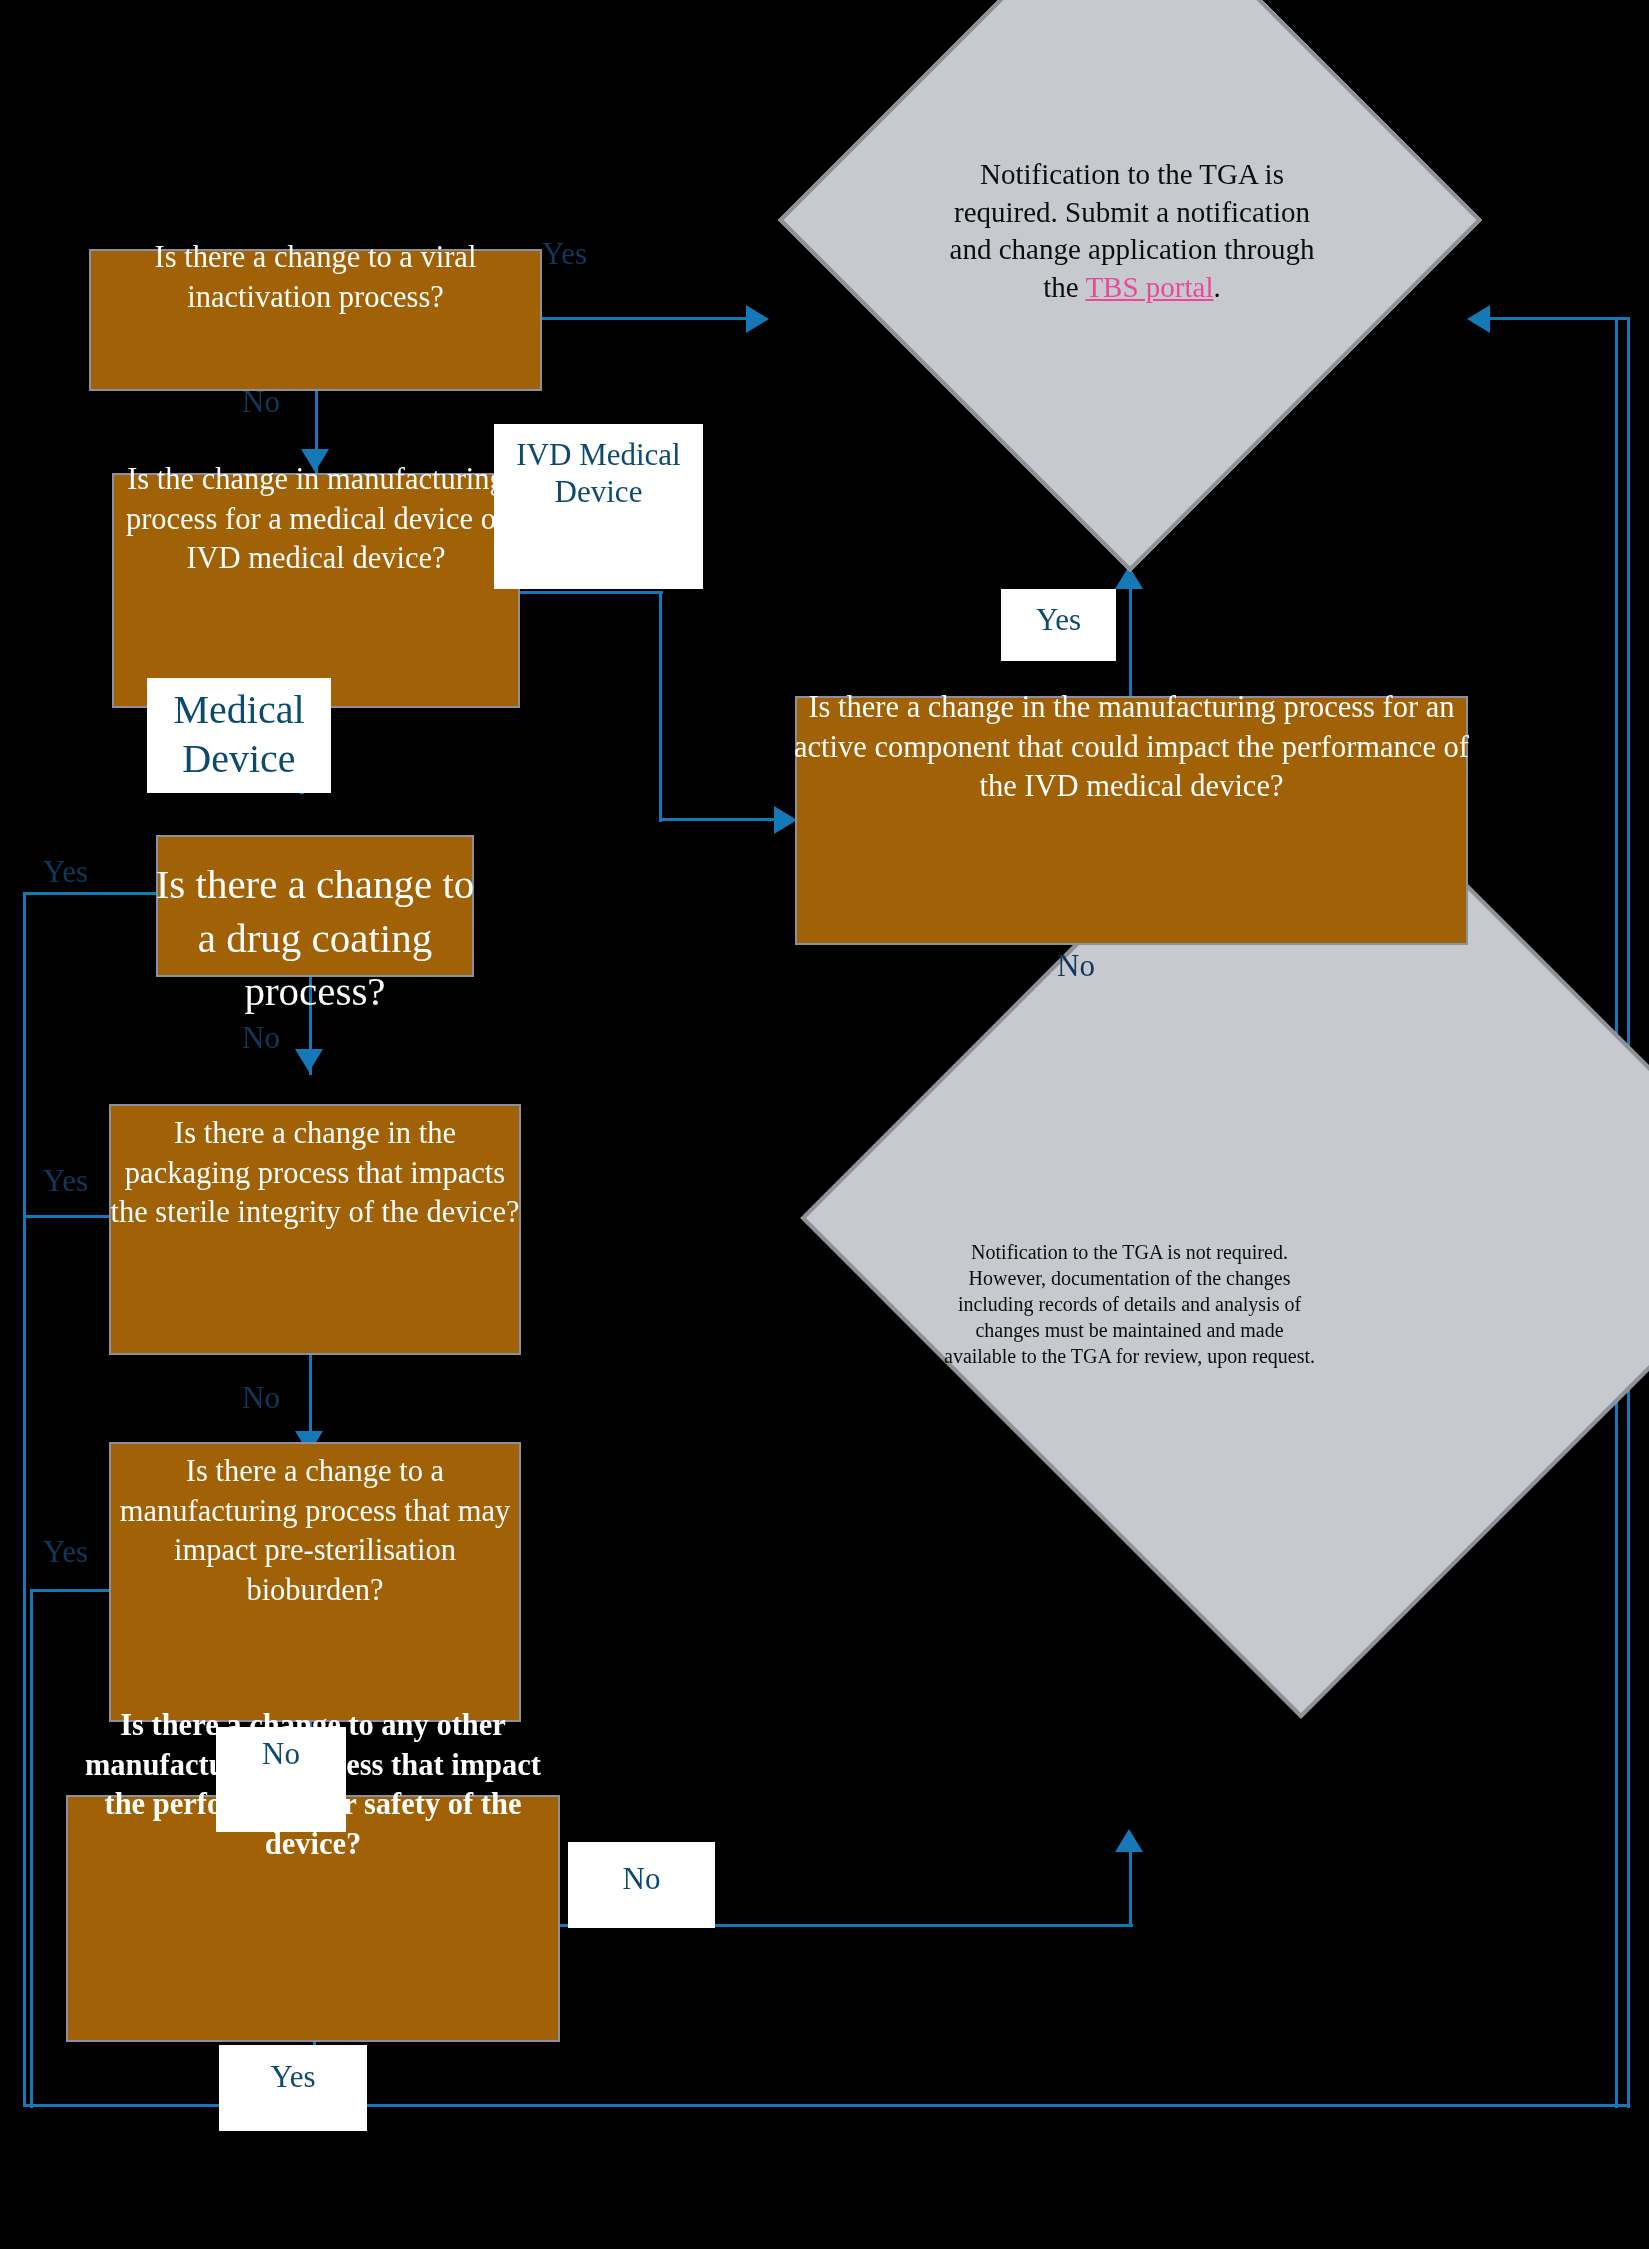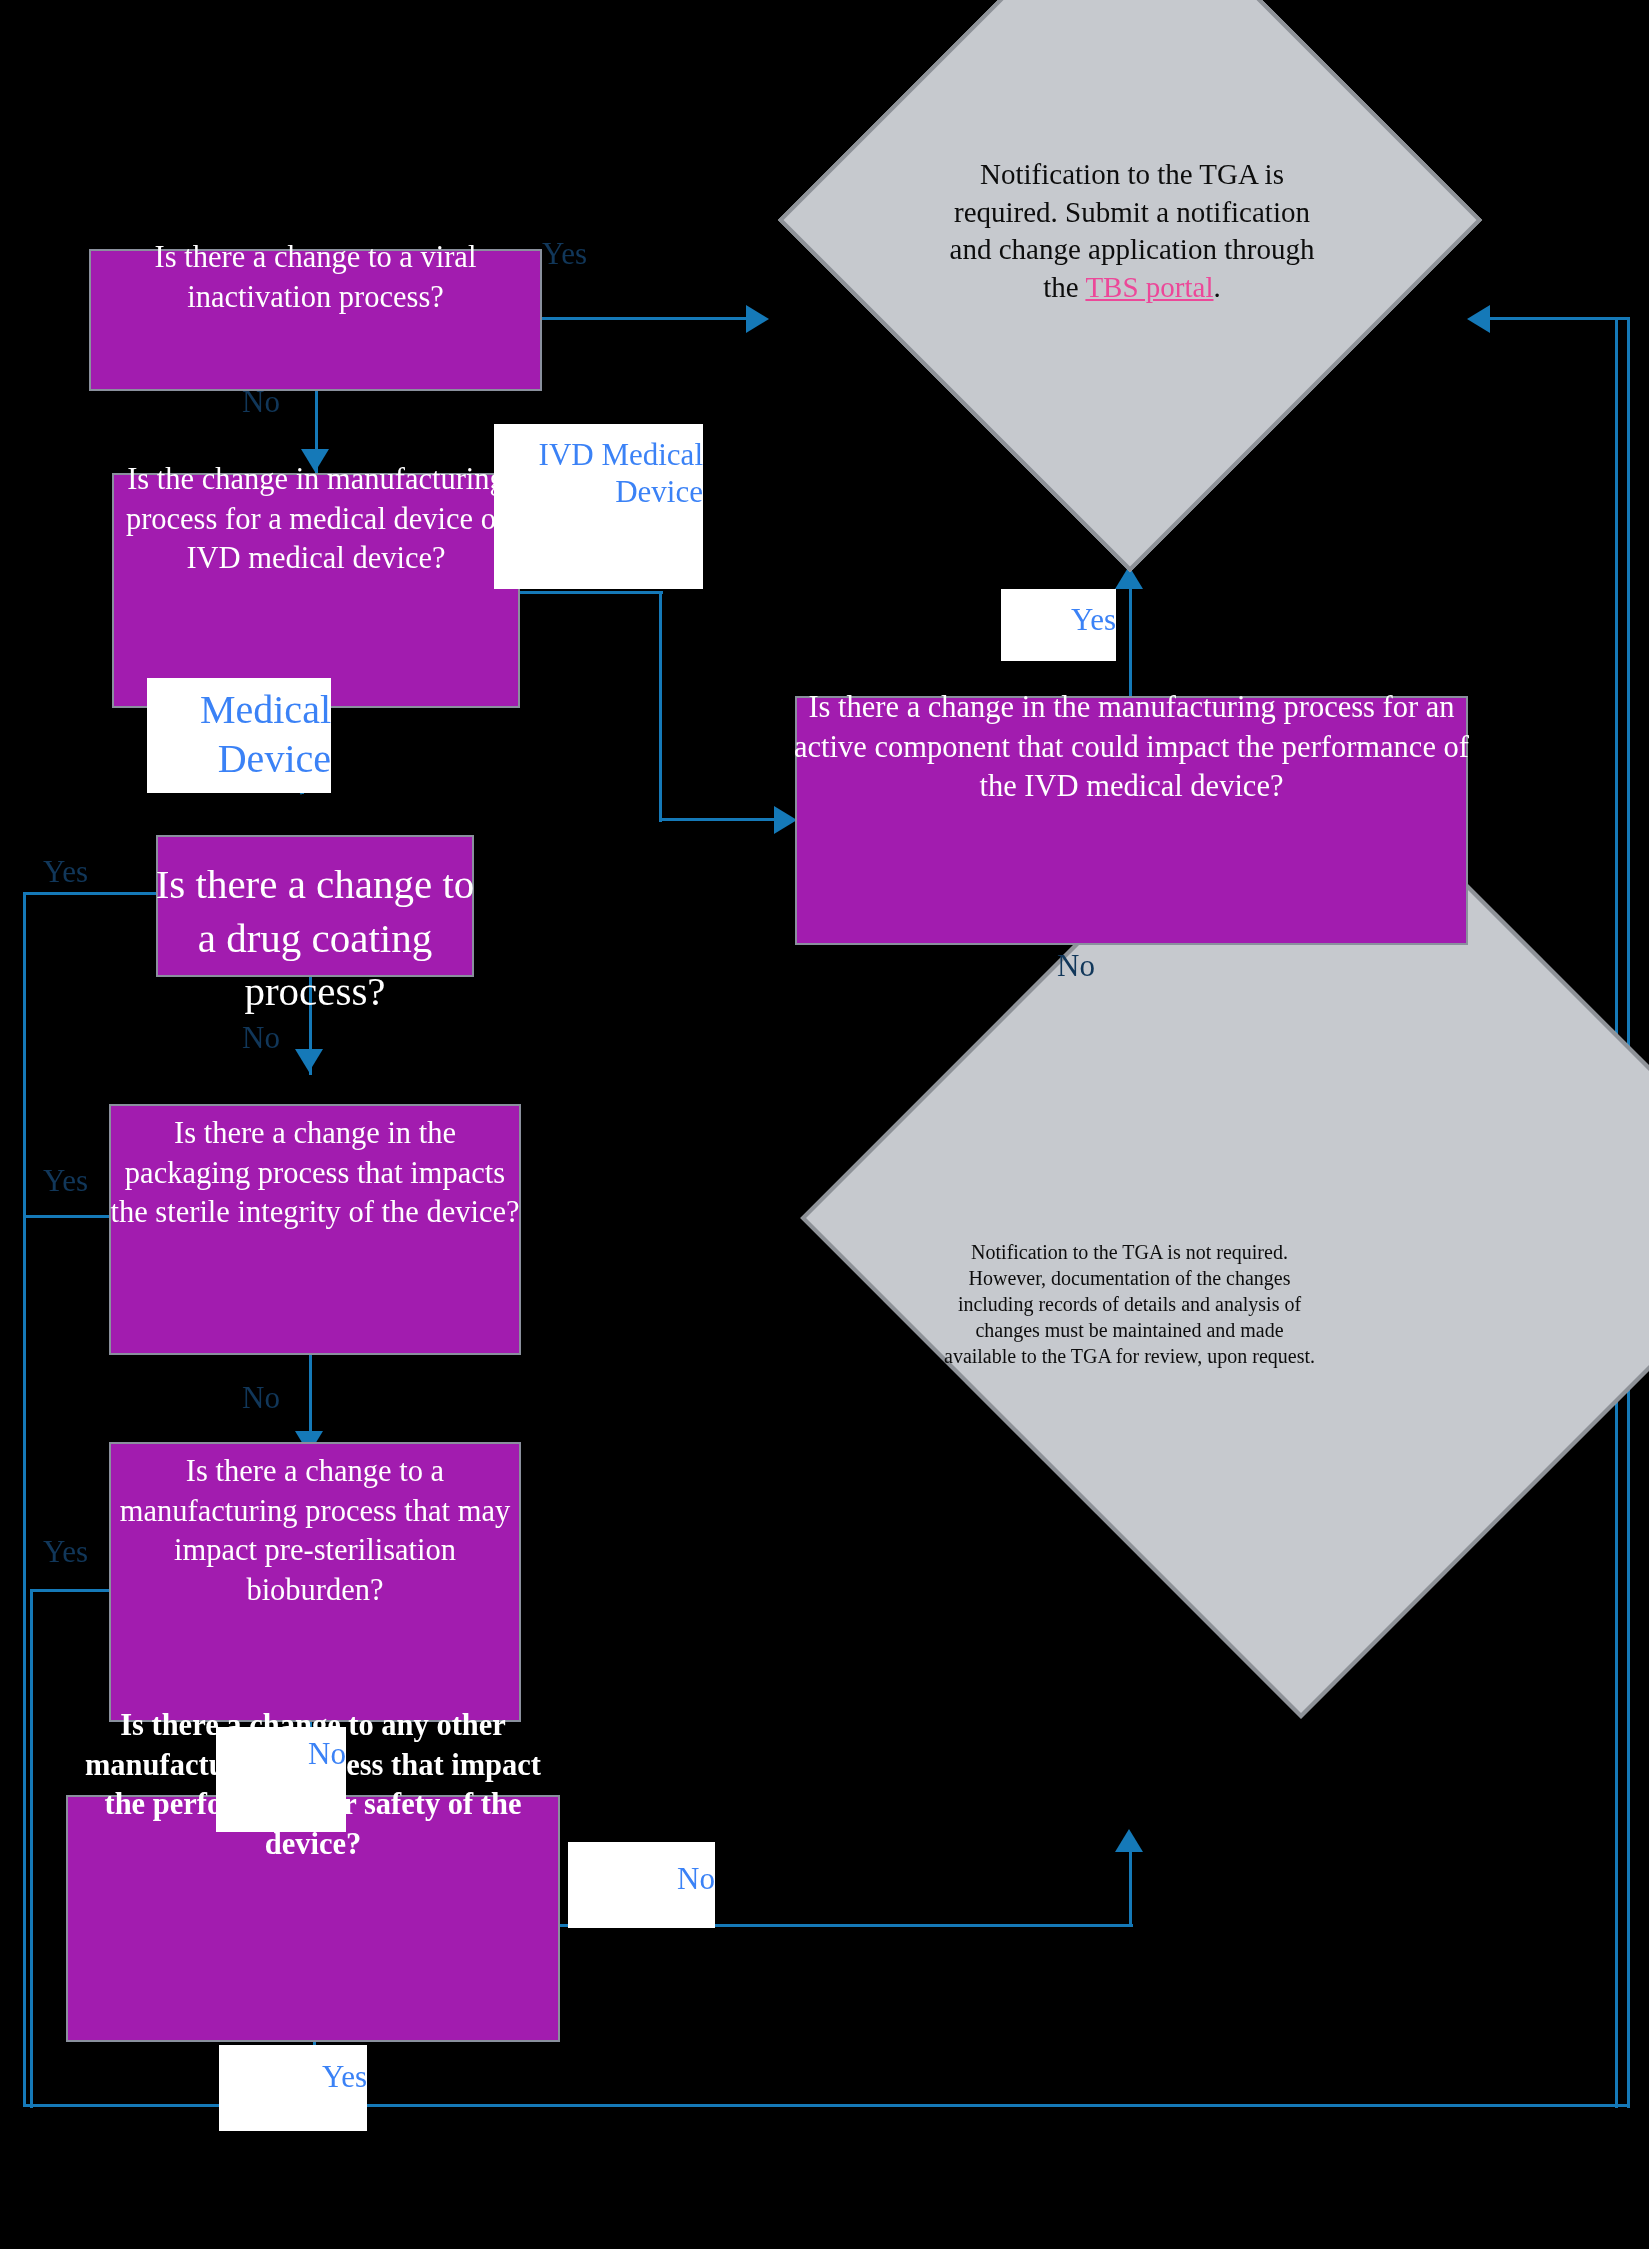--- a/index.html
+++ b/index.html
@@ -7,21 +7,21 @@
     position:relative;
     width:1650px;
     height:2250px;
     background:#000000;
     overflow:hidden;
     font-family:"Liberation Serif", serif;
   }
   
   .box{
     position:absolute;
-    background:#a21caf;
+    background:#a16207;
     border:2.5px solid #8A909D;
     box-sizing:border-box;
     color:#FFFFFF;
     text-align:center;
     line-height:1.30;
   }
   .box .txt{
     position:absolute;
     left:-3.3px;right:-3.3px;
     bottom:auto;
@@ -65,22 +65,22 @@
   }
   .arr-left{
     border-top:14px solid transparent;
     border-bottom:14px solid transparent;
     border-right:23px solid #1579B8;
   }
   
   .lbl{
     position:absolute;
     background:#FFFFFF;
-    color:#3b82f6;
-    text-align:right;
+    color:#0c4a6e;
+    text-align:center;
     box-sizing:border-box;
     line-height:1.22;
   }
   .lbl-plain{
     position:absolute;
     background:transparent;
     color:#11375A;
     text-align:center;
     line-height:1.22;
   }

